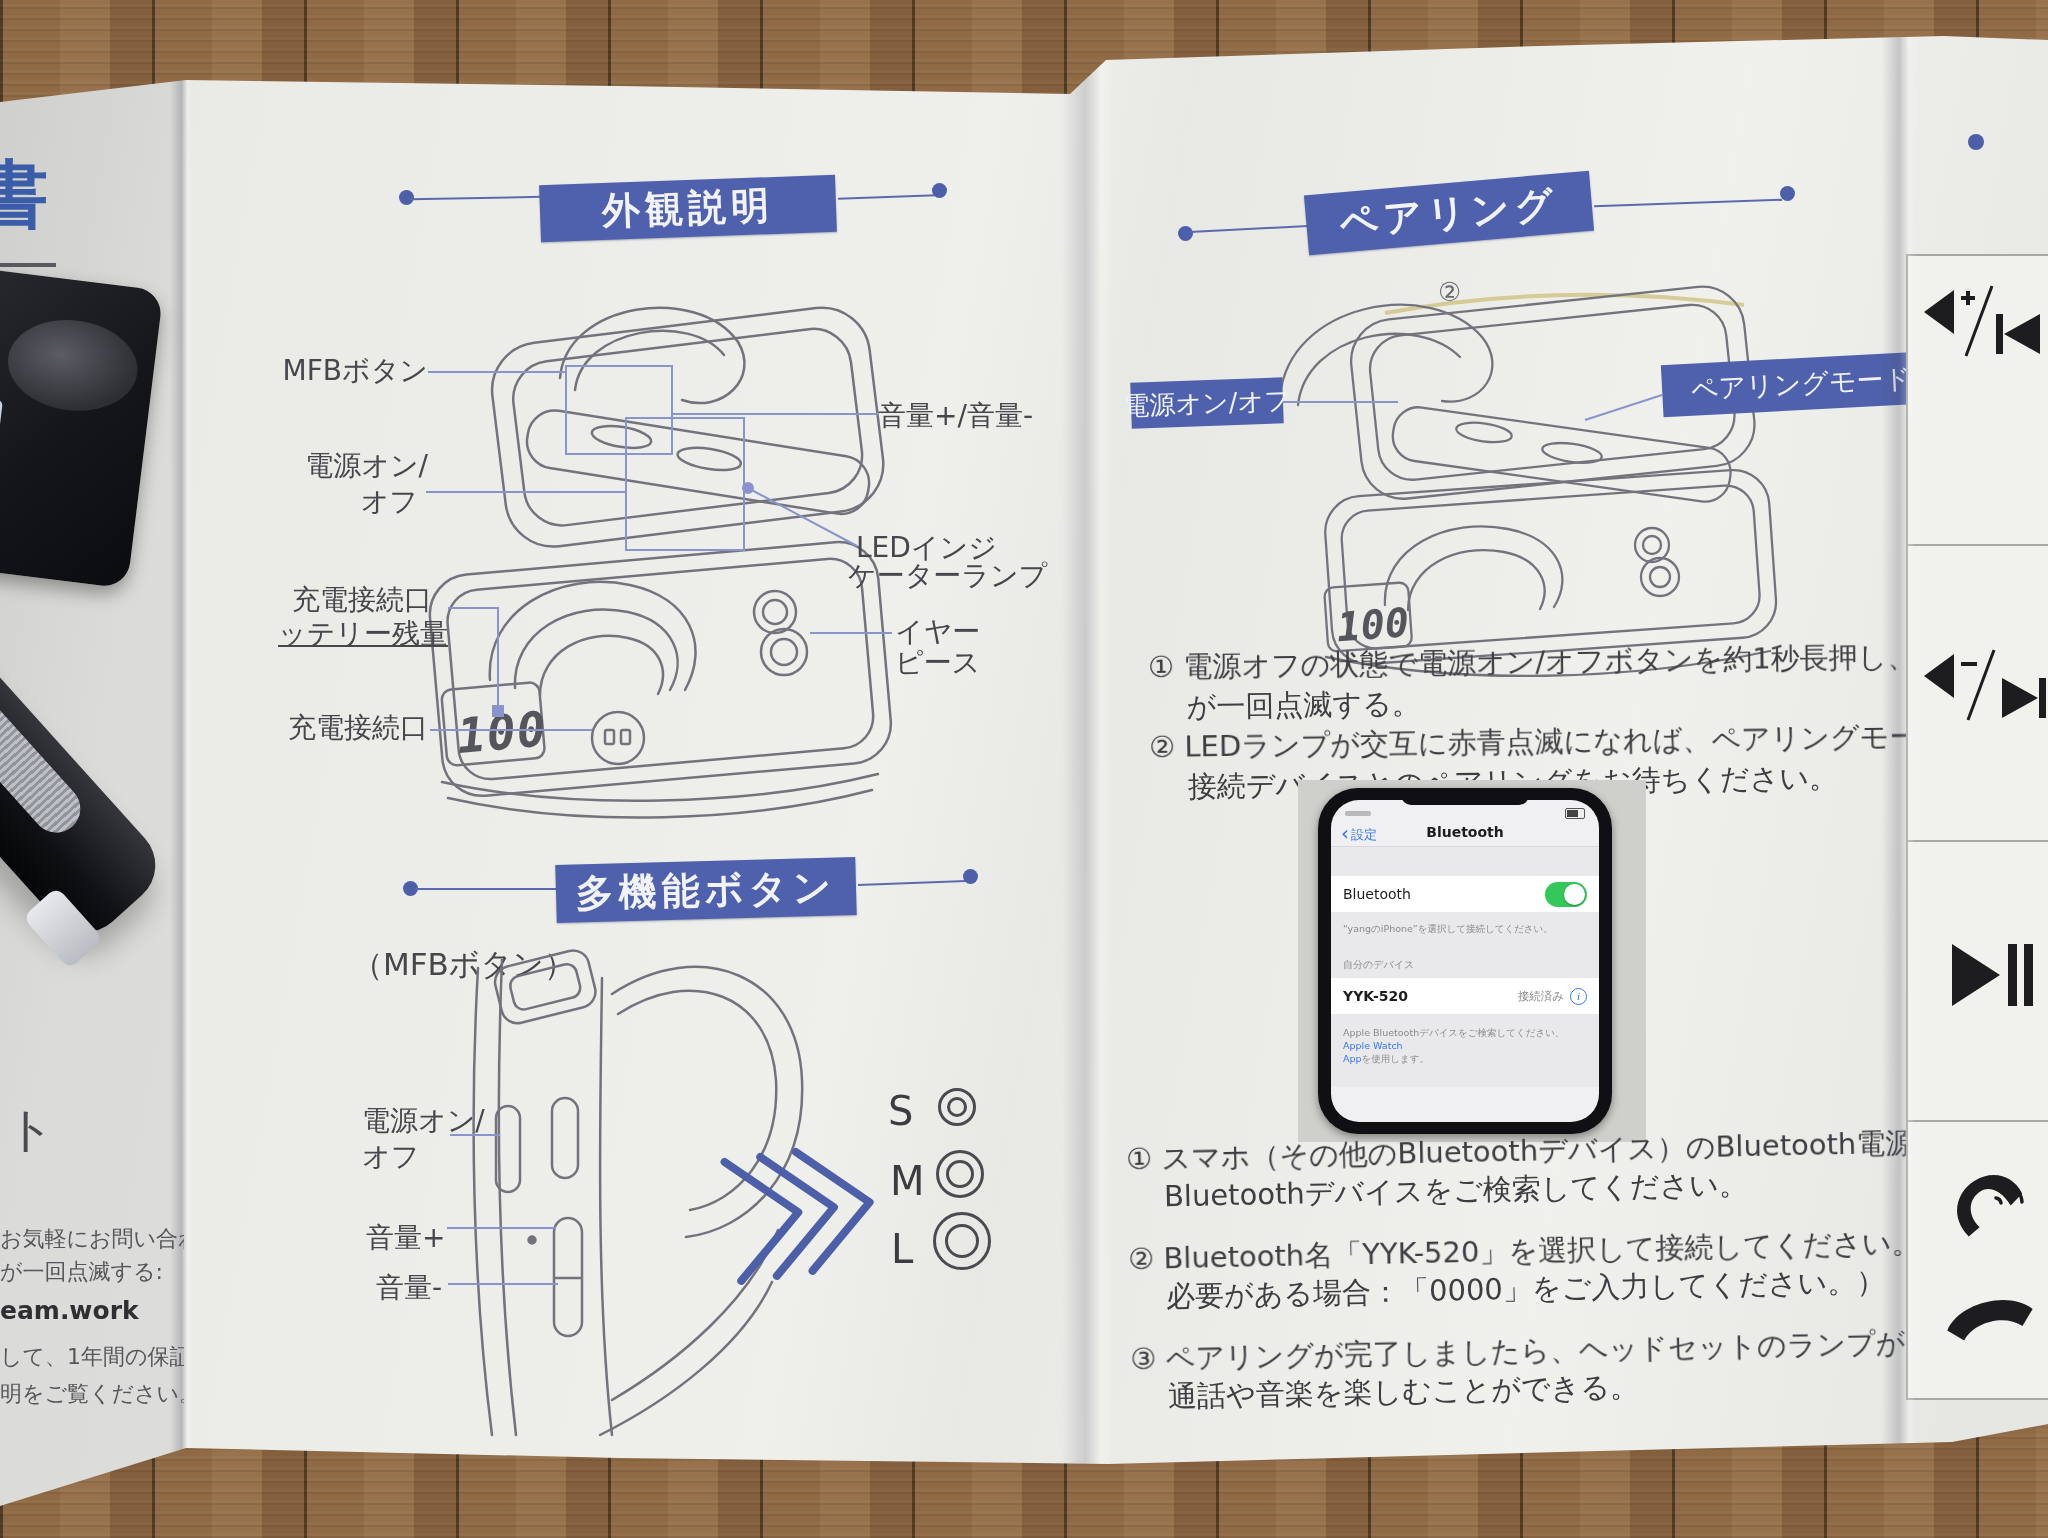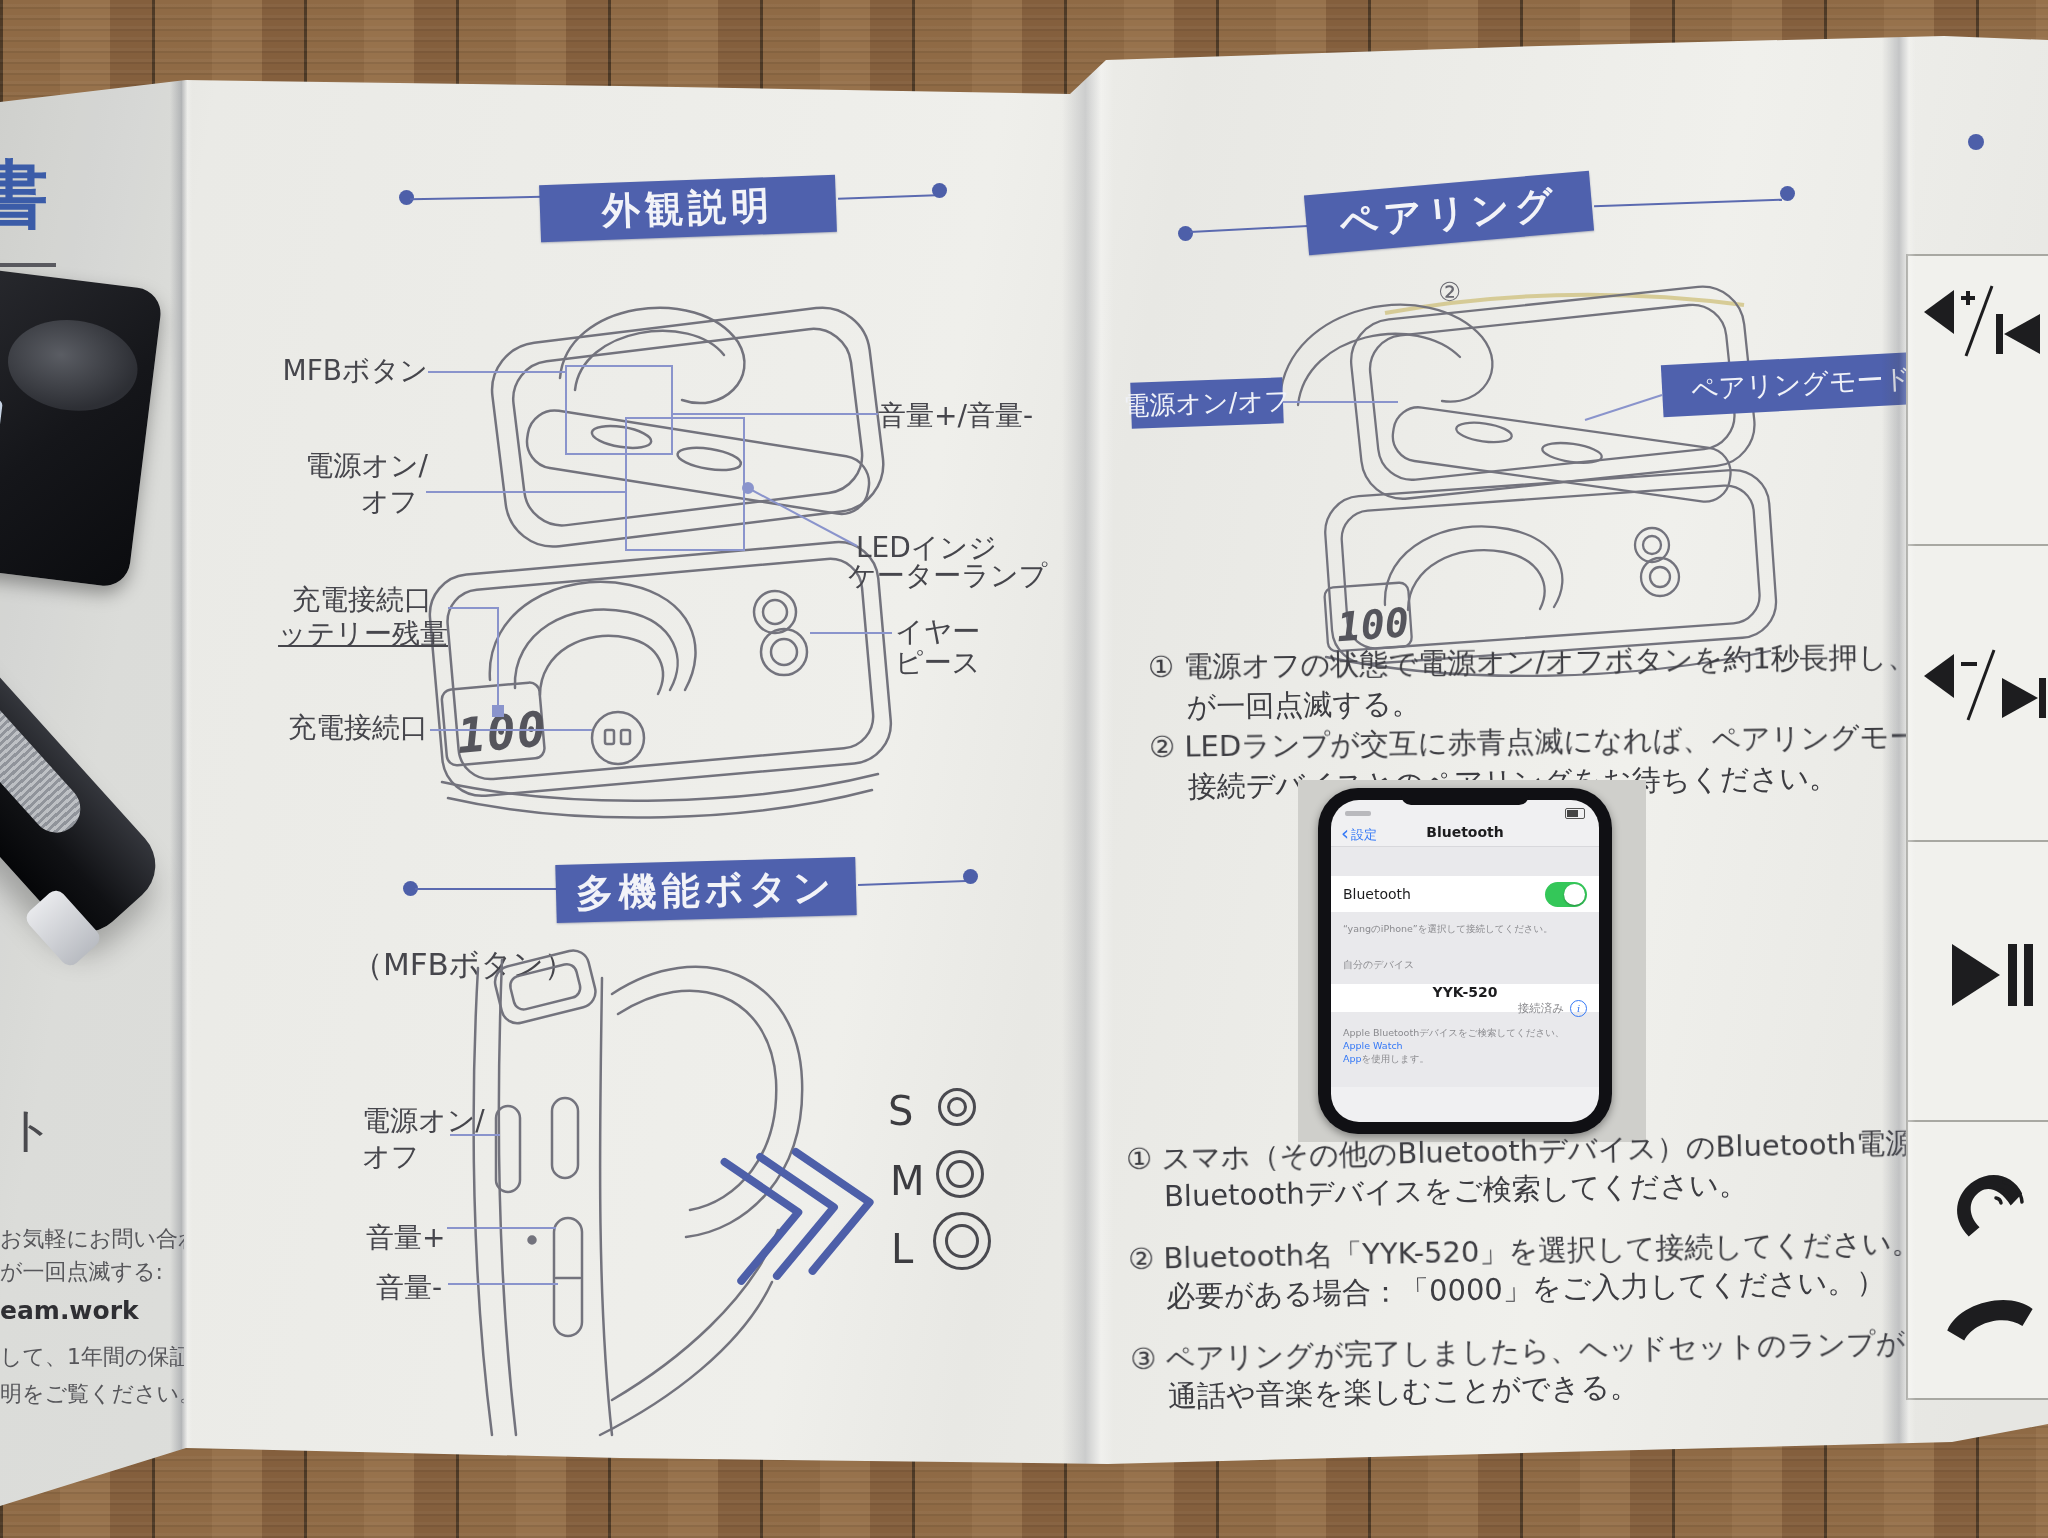--- a/index.html
+++ b/index.html
@@ -304,21 +304,21 @@
 
           <div class="srow" style="top:76px;height:36px;">
             <span class="stext">Bluetooth</span>
             <span class="toggle">
                 <span class="knob"></span>
               </span>
           </div>
           <div class="snote" style="top:122px;">“yangのiPhone”を選択して接続してください。</div>
           <div class="snote" style="top:158px;font-size:10px;">自分のデバイス</div>
 
-          <div class="srow" style="top:184px;height:28px;flex-direction:column;">
+          <div class="srow" style="top:178px;height:36px;">
             <span class="stext" style="font-weight:600;">YYK-520</span>
             <span style="margin-left:auto;display:flex;align-items:center;">
               <span style="font-size:11.5px;color:#8a8a8e;">接続済み</span>
               <span class="info-ic"></span>
             </span>
           </div>
 
           <div class="snote" style="top:226px;">
             <span>Apple Bluetoothデバイスをご検索してください、</span><span style="color:#3478f6;">Apple Watch</span><br>
             <span style="color:#3478f6;">App</span><span>を使用します。</span>

